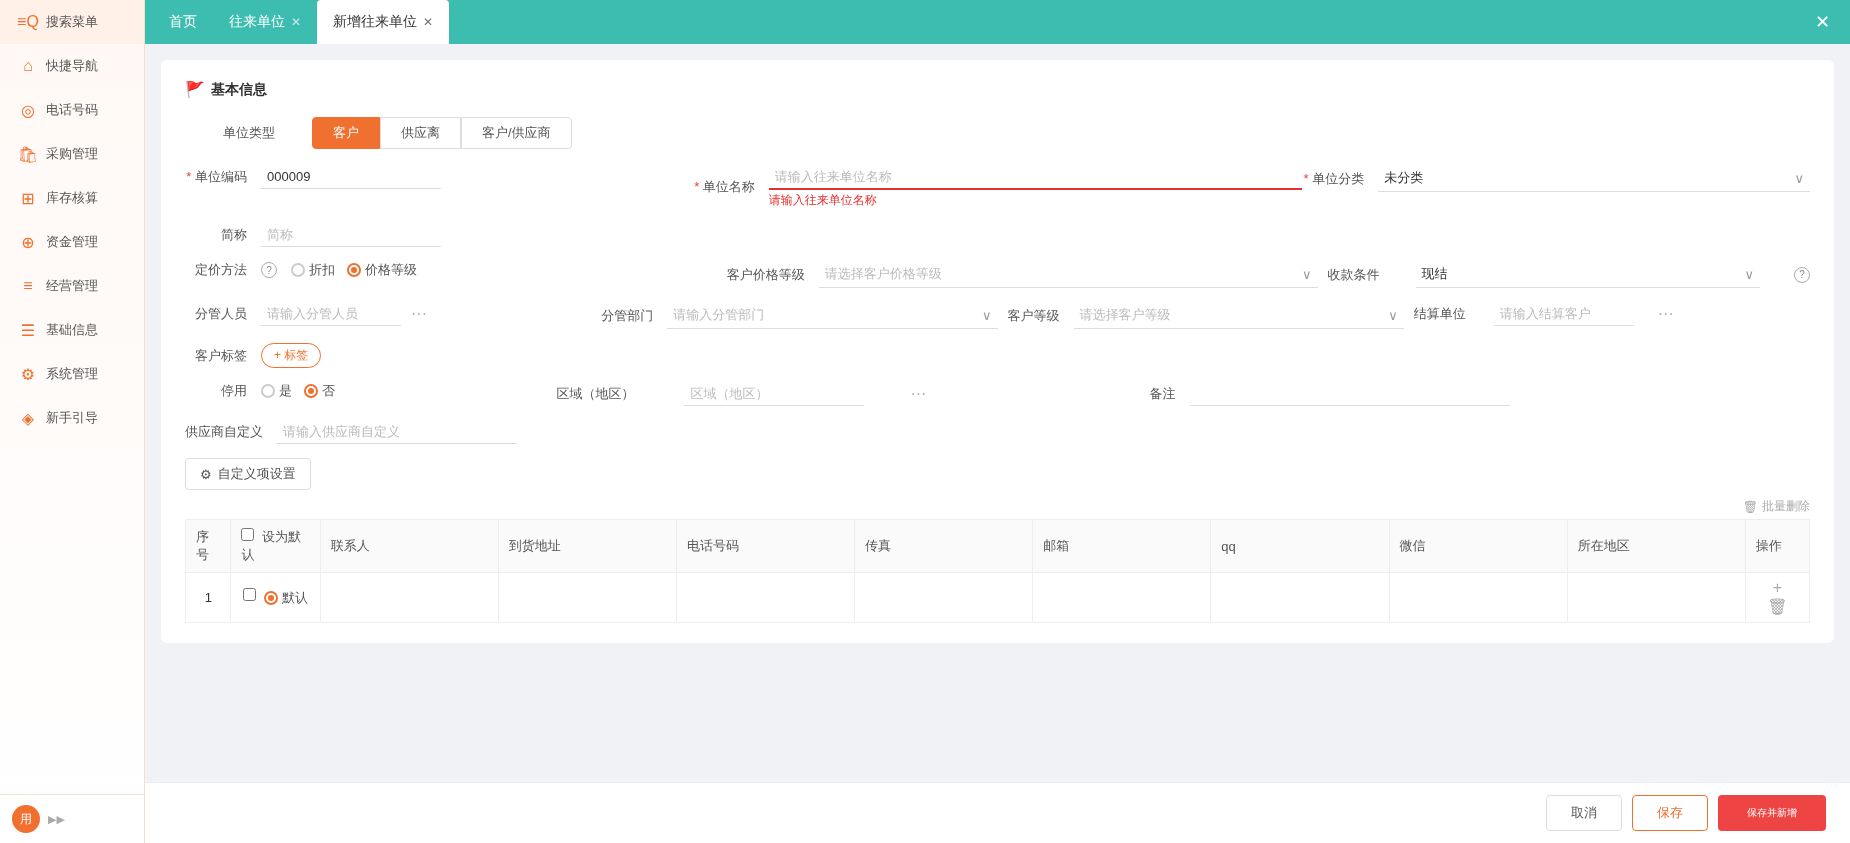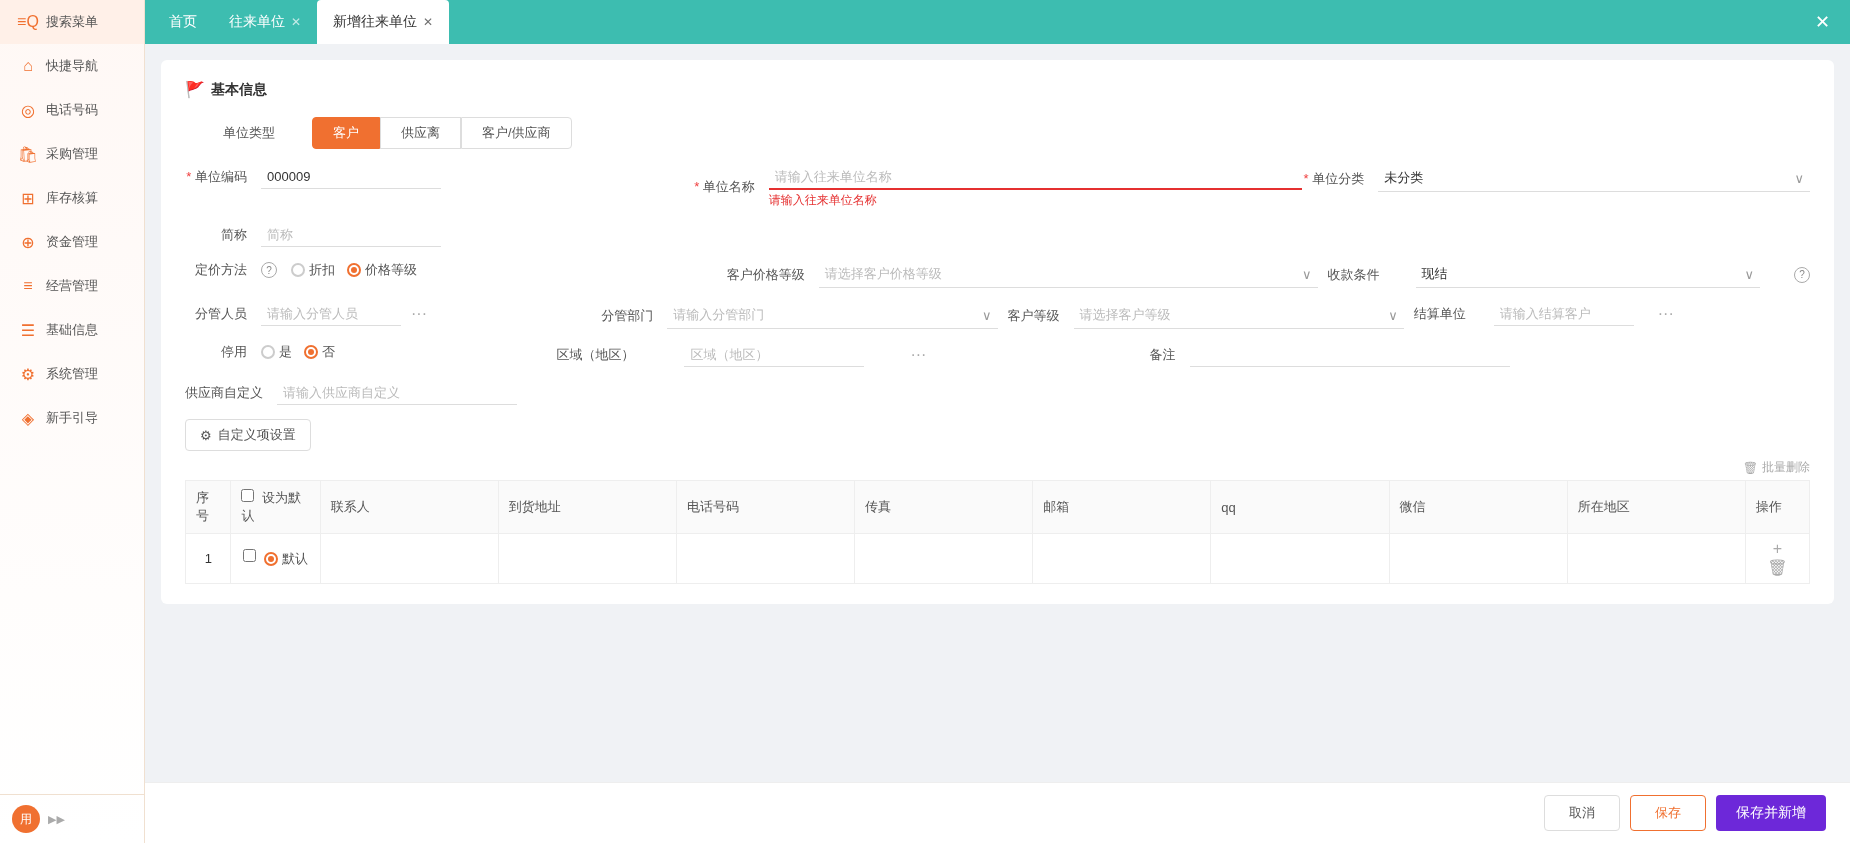--- a/index.html
+++ b/index.html
@@ -287,27 +287,27 @@
       padding: 8px 24px;
       border: none;
       background: white;
       border: 1px solid #f07030;
       color: #f07030;
       border-radius: 4px;
       cursor: pointer;
       font-size: 13px;
     }
     .btn-save-new {
-      padding: 8px 20px;
+      padding: 8px 29px;
       border: none;
-      background: #6d28d9;
+      background: #ef4444;
       color: white;
       border-radius: 4px;
       cursor: pointer;
-      font-size: 14px;
+      font-size: 10px;
     }
     
     .field-with-error { display: flex; flex-direction: column; flex: 1; }
   </style>
 </head>
 <body>
 
 <div class="sidebar">
   <div class="sidebar-item search-item">
     <span class="icon">≡Q</span>
@@ -469,20 +469,26 @@
             <span class="chevron">∨</span>
           </div>
         </div>
         <div class="form-field" style="flex:1;gap:20px;">
           <span class="field-label">结算单位</span>
           <input class="field-input" type="text" style="max-width: 140px;" placeholder="请输入结算客户">
           <span class="field-more">···</span>
         </div>
       </div>
 
+      <div class="form-row">
+        <div class="form-field">
+          <span class="field-label">客户标签</span>
+          <button class="tag-btn">+ 标签</button>
+        </div>
+      </div>
 
       <div class="form-row">
         <div class="form-field" style="flex:0.8;">
           <span class="field-label">停用</span>
           <div class="radio-group">
             <div class="radio-item">
               <div class="radio-circle"></div>
               <span>是</span>
             </div>
             <div class="radio-item">

